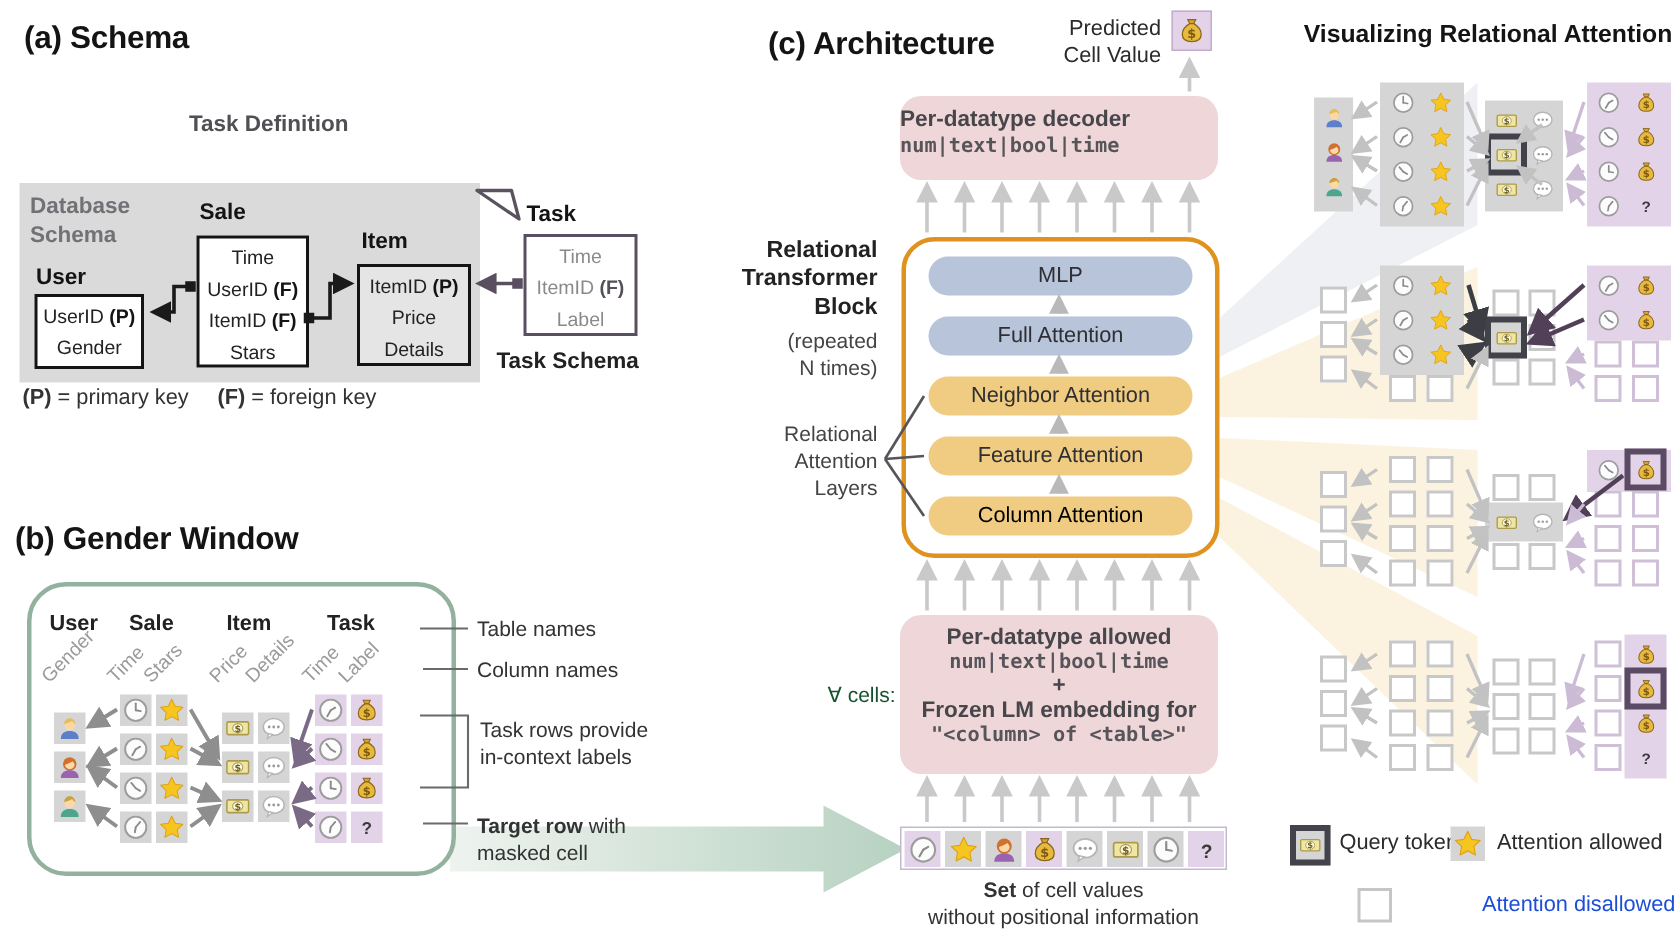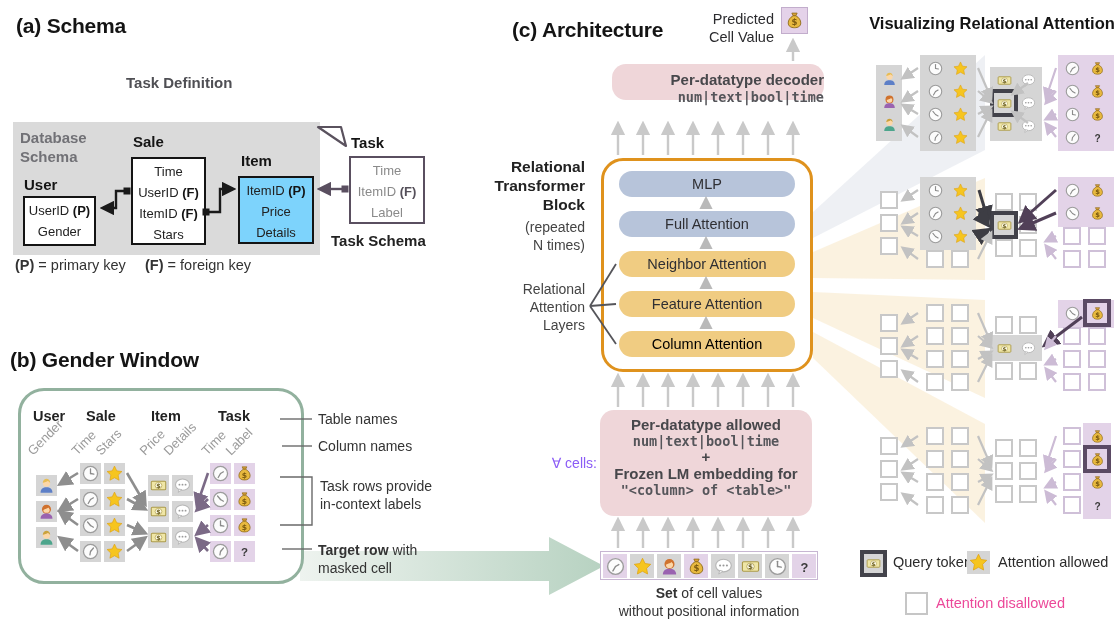--- a/index.html
+++ b/index.html
@@ -64,21 +64,21 @@
   <div class="abs" id="predicted-token" style="left:781px;top:7px;width:27px;height:27px;background:#e4d2e9;border:1.5px solid #c2adcc;box-sizing:border-box;display:flex;align-items:center;justify-content:center;">
       <span style="display: flex;">
         <svg width="19" height="19" viewBox="0 0 20 20" xmlns="http://www.w3.org/2000/svg">
           <path d="M7.2 2.2 L12.8 2.2 L11.4 5 L8.6 5 Z" fill="#d9a13a" stroke="#8a6716" stroke-width="0.8"></path>
           <path d="M8.6 5 L11.4 5 C15 7 16.6 9.8 16.6 12.6 C16.6 16 13.8 17.6 10 17.6 C6.2 17.6 3.4 16 3.4 12.6 C3.4 9.8 5 7 8.6 5 Z" fill="#e8b93f" stroke="#8a6716" stroke-width="0.9"></path>
           <text x="10" y="15" font-size="9" font-weight="bold" fill="#7c5a10" text-anchor="middle" font-family="DejaVu Sans,sans-serif">$</text>
         </svg>
       </span>
     </div>
 
-  <div class="abs" style="left:600px;top:64px;width:212px;height:36px;background:#efd6d9;border-radius:14px;text-align:right;margin-left:12px;">
+  <div class="abs" style="left:600px;top:64px;width:212px;height:56px;background:#efd6d9;border-radius:14px;text-align:left;">
     <div style="margin-top:7px;font-size:15px;font-weight:bold;color:#47474b;">Per-datatype decoder</div>
     <div class="mono" style="margin-top:1px;font-size:13.5px;font-weight:bold;color:#55555a;">num|text|bool|time</div>
   </div>
 
   <div class="abs" style="left:601px;top:158px;width:212px;height:214px;border:3.5px solid #df921d;border-radius:22px;background:#fff;box-sizing:border-box;"></div>
   <div class="abs" style="left:460px;top:157px;width:125px;text-align:right;">
     <div style="font-size:15.5px;font-weight:bold;color:#222;line-height:19px;">
       <div>Relational</div>
       <div>Transformer</div>
       <div>Block</div>
@@ -87,21 +87,21 @@
       <div>(repeated</div>
       <div>N times)</div>
     </div>
   </div>
   <div class="abs" style="left:470px;top:280px;width:115px;text-align:right;font-size:14px;color:#444;line-height:18px;">
     <div>Relational</div>
     <div>Attention</div>
     <div>Layers</div>
   </div>
 
-  <div class="abs" style="left:535px;top:455px;width:62px;text-align:right;font-size:14px;color:#8b5cf6;">∀ cells:</div>
+  <div class="abs" style="left:535px;top:455px;width:62px;text-align:right;font-size:14px;color:#14532d;">∀ cells:</div>
   <div class="abs" style="left:600px;top:410px;width:212px;height:106px;background:#efd6d9;border-radius:14px;text-align:center;">
     <div style="margin-top:6px;font-size:15px;font-weight:bold;color:#47474b;">Per-datatype allowed</div>
     <div class="mono" style="font-size:13.5px;font-weight:bold;color:#55555a;">num|text|bool|time</div>
     <div style="font-size:15px;font-weight:bold;color:#47474b;line-height:16px;">+</div>
     <div style="font-size:15px;font-weight:bold;color:#47474b;">Frozen LM embedding for</div>
     <div class="mono" style="font-size:13.5px;font-weight:bold;color:#55555a;">"&lt;column&gt; of &lt;table&gt;"</div>
   </div>
   <div class="abs" id="token-row" style="left:600px;top:551px;width:218px;height:29px;border:1.5px solid #c7b6d2;box-sizing:border-box;background:#fff;z-index:2;">
       <div class="cell bg-purple" style="left: 2px; top: 2px; width: 24px; height: 24px;">
         <span style="display: flex;">
@@ -174,37 +174,37 @@
           </svg>
         </span>
       </div>
     </div>
   <div class="abs" style="left:600px;top:585px;width:218px;text-align:center;font-size:14px;color:#333;z-index:2;"><b>Set</b><span> of cell values</span></div>
   <div class="abs" style="left:580px;top:603px;width:258px;text-align:center;font-size:14px;color:#333;z-index:2;">without positional information</div>
 
   <div class="abs" style="left:862px;top:14px;width:260px;text-align:center;font-size:16.5px;font-weight:bold;color:#141414;">Visualizing Relational Attention</div>
   <div class="abs" style="left:893px;top:554px;font-size:14.5px;color:#2b2b2b;z-index:2;">Query token</div>
   <div class="abs" style="left:998px;top:554px;font-size:14.5px;color:#2b2b2b;z-index:2;">Attention allowed</div>
-  <div class="abs" style="left:936px;top:595px;font-size:14.5px;color:#ec4899;z-index:2;">Attention disallowed</div>
+  <div class="abs" style="left:988px;top:595px;font-size:14.5px;color:#1d4ed8;z-index:2;">Attention disallowed</div>
 
   <div id="gen" class="abs" style="left:0;top:0;z-index:3;">
       <div class="abs" style="left: 24px; top: 176px; font-size: 15px; font-weight: bold; color: rgb(20, 20, 20); z-index: 2;">User</div>
       <div class="abs" style="left: 23px; top: 196px; width: 73px; height: 50px; background: rgb(255, 255, 255); border: 2.5px solid rgb(20, 20, 20); box-sizing: border-box; z-index: 2; text-align: center; padding-top: 2px;">
         <div style="font-size: 13px; line-height: 21px; color: rgb(34, 34, 34);"><span>UserID </span><b style="color: rgb(20, 20, 20);">(P)</b></div>
         <div style="font-size: 13px; line-height: 21px; color: rgb(34, 34, 34);"><span>Gender</span></div>
       </div>
       <div class="abs" style="left: 133px; top: 133px; font-size: 15px; font-weight: bold; color: rgb(20, 20, 20); z-index: 2;">Sale</div>
       <div class="abs" style="left: 131px; top: 157px; width: 75px; height: 88px; background: rgb(255, 255, 255); border: 2.5px solid rgb(20, 20, 20); box-sizing: border-box; z-index: 2; text-align: center; padding-top: 2px;">
         <div style="font-size: 13px; line-height: 21px; color: rgb(34, 34, 34);"><span>Time</span></div>
         <div style="font-size: 13px; line-height: 21px; color: rgb(34, 34, 34);"><span>UserID </span><b style="color: rgb(20, 20, 20);">(F)</b></div>
         <div style="font-size: 13px; line-height: 21px; color: rgb(34, 34, 34);"><span>ItemID </span><b style="color: rgb(20, 20, 20);">(F)</b></div>
         <div style="font-size: 13px; line-height: 21px; color: rgb(34, 34, 34);"><span>Stars</span></div>
       </div>
       <div class="abs" style="left: 241px; top: 152px; font-size: 15px; font-weight: bold; color: rgb(20, 20, 20); z-index: 2;">Item</div>
-      <div class="abs" style="left: 238px; top: 176px; width: 76px; height: 68px; background: #7dd3fc; border: 2.5px solid rgb(20, 20, 20); box-sizing: border-box; z-index: 2; text-align: center; padding-top: 2px;">
+      <div class="abs" style="left: 238px; top: 176px; width: 76px; height: 68px; background: #e5e5e5; border: 2.5px solid rgb(20, 20, 20); box-sizing: border-box; z-index: 2; text-align: center; padding-top: 2px;">
         <div style="font-size: 13px; line-height: 21px; color: rgb(34, 34, 34);"><span>ItemID </span><b style="color: rgb(20, 20, 20);">(P)</b></div>
         <div style="font-size: 13px; line-height: 21px; color: rgb(34, 34, 34);"><span>Price</span></div>
         <div style="font-size: 13px; line-height: 21px; color: rgb(34, 34, 34);"><span>Details</span></div>
       </div>
       <div class="abs" style="left: 351px; top: 134px; font-size: 15px; font-weight: bold; color: rgb(20, 20, 20); z-index: 2;">Task</div>
       <div class="abs" style="left: 349px; top: 156px; width: 76px; height: 68px; background: rgb(255, 255, 255); border: 2.5px solid rgb(90, 79, 96); box-sizing: border-box; z-index: 2; text-align: center; padding-top: 2px;">
         <div style="font-size: 13px; line-height: 21px; color: rgb(138, 138, 138);"><span>Time</span></div>
         <div style="font-size: 13px; line-height: 21px; color: rgb(138, 138, 138);"><span>ItemID </span><b style="color: rgb(85, 80, 90);">(F)</b></div>
         <div style="font-size: 13px; line-height: 21px; color: rgb(138, 138, 138);"><span>Label</span></div>
       </div>

